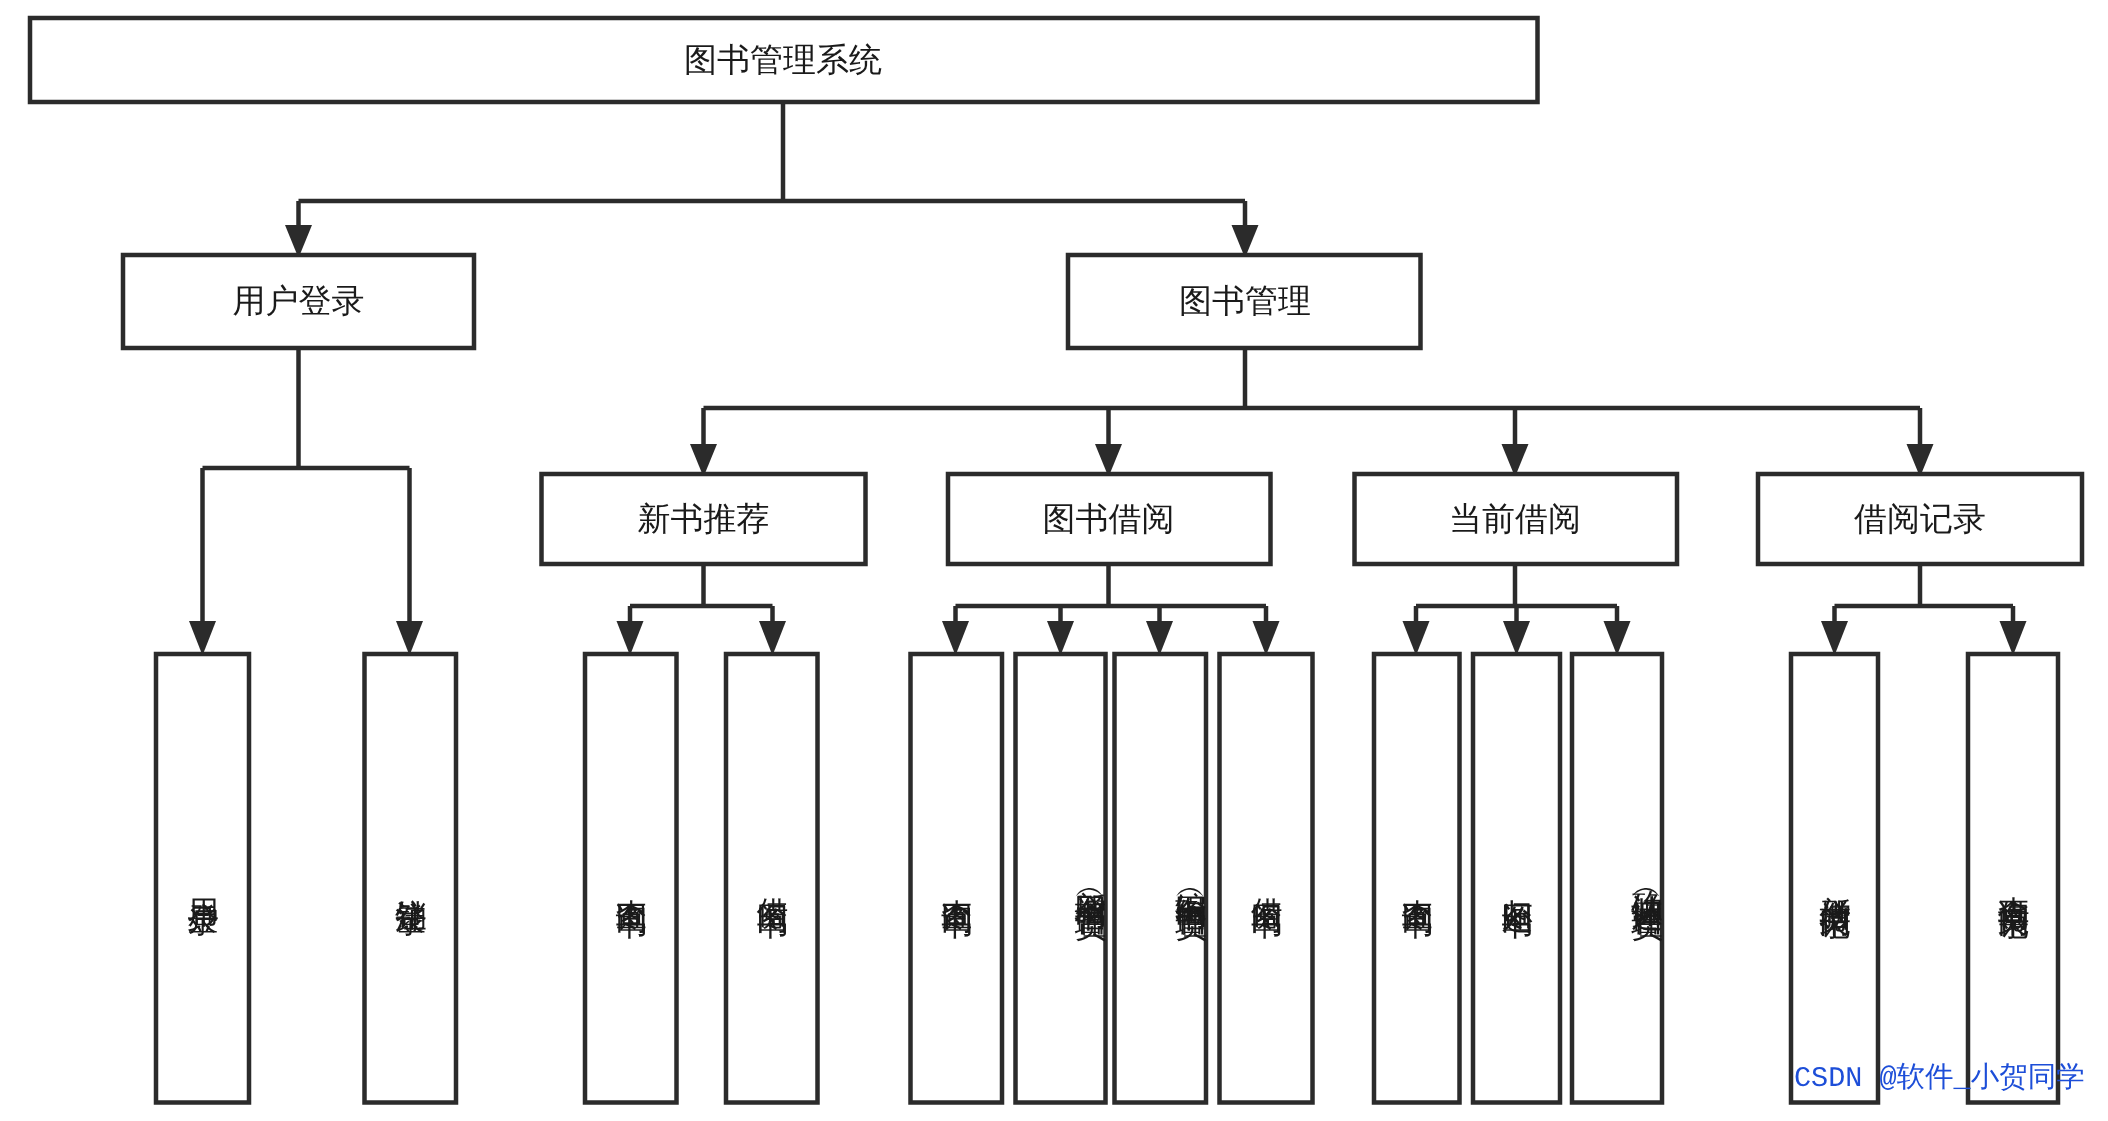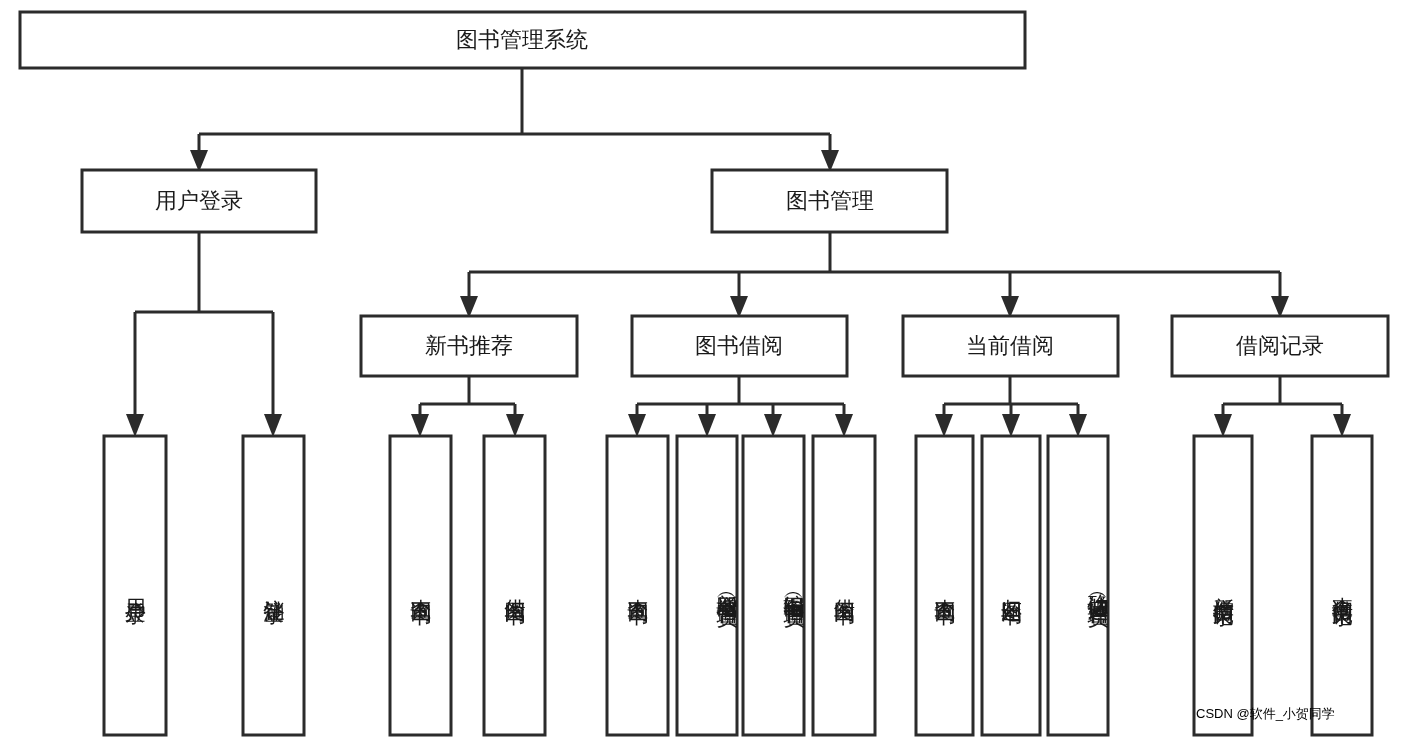--- a/index.html
+++ b/index.html
@@ -59,23 +59,23 @@
     display: flex;
     align-items: center;
     justify-content: center;
     text-align: center;
     white-space: nowrap;
     pointer-events: none;
     user-select: none;
   }
   .watermark {
     position: absolute;
-    font-family: Liberation Sans, sans-serif;
-    font-size: 13px;
-    color: #000000;
+    font-family: Liberation Mono, monospace;
+    font-size: 19px;
+    color: #1d4ed8;
     white-space: nowrap;
     user-select: none;
   }
 </style>
 </head>
 <body>
 
 <div id="diagram-root">
 
   <svg id="flow-svg" viewBox="0 0 1405 747">

